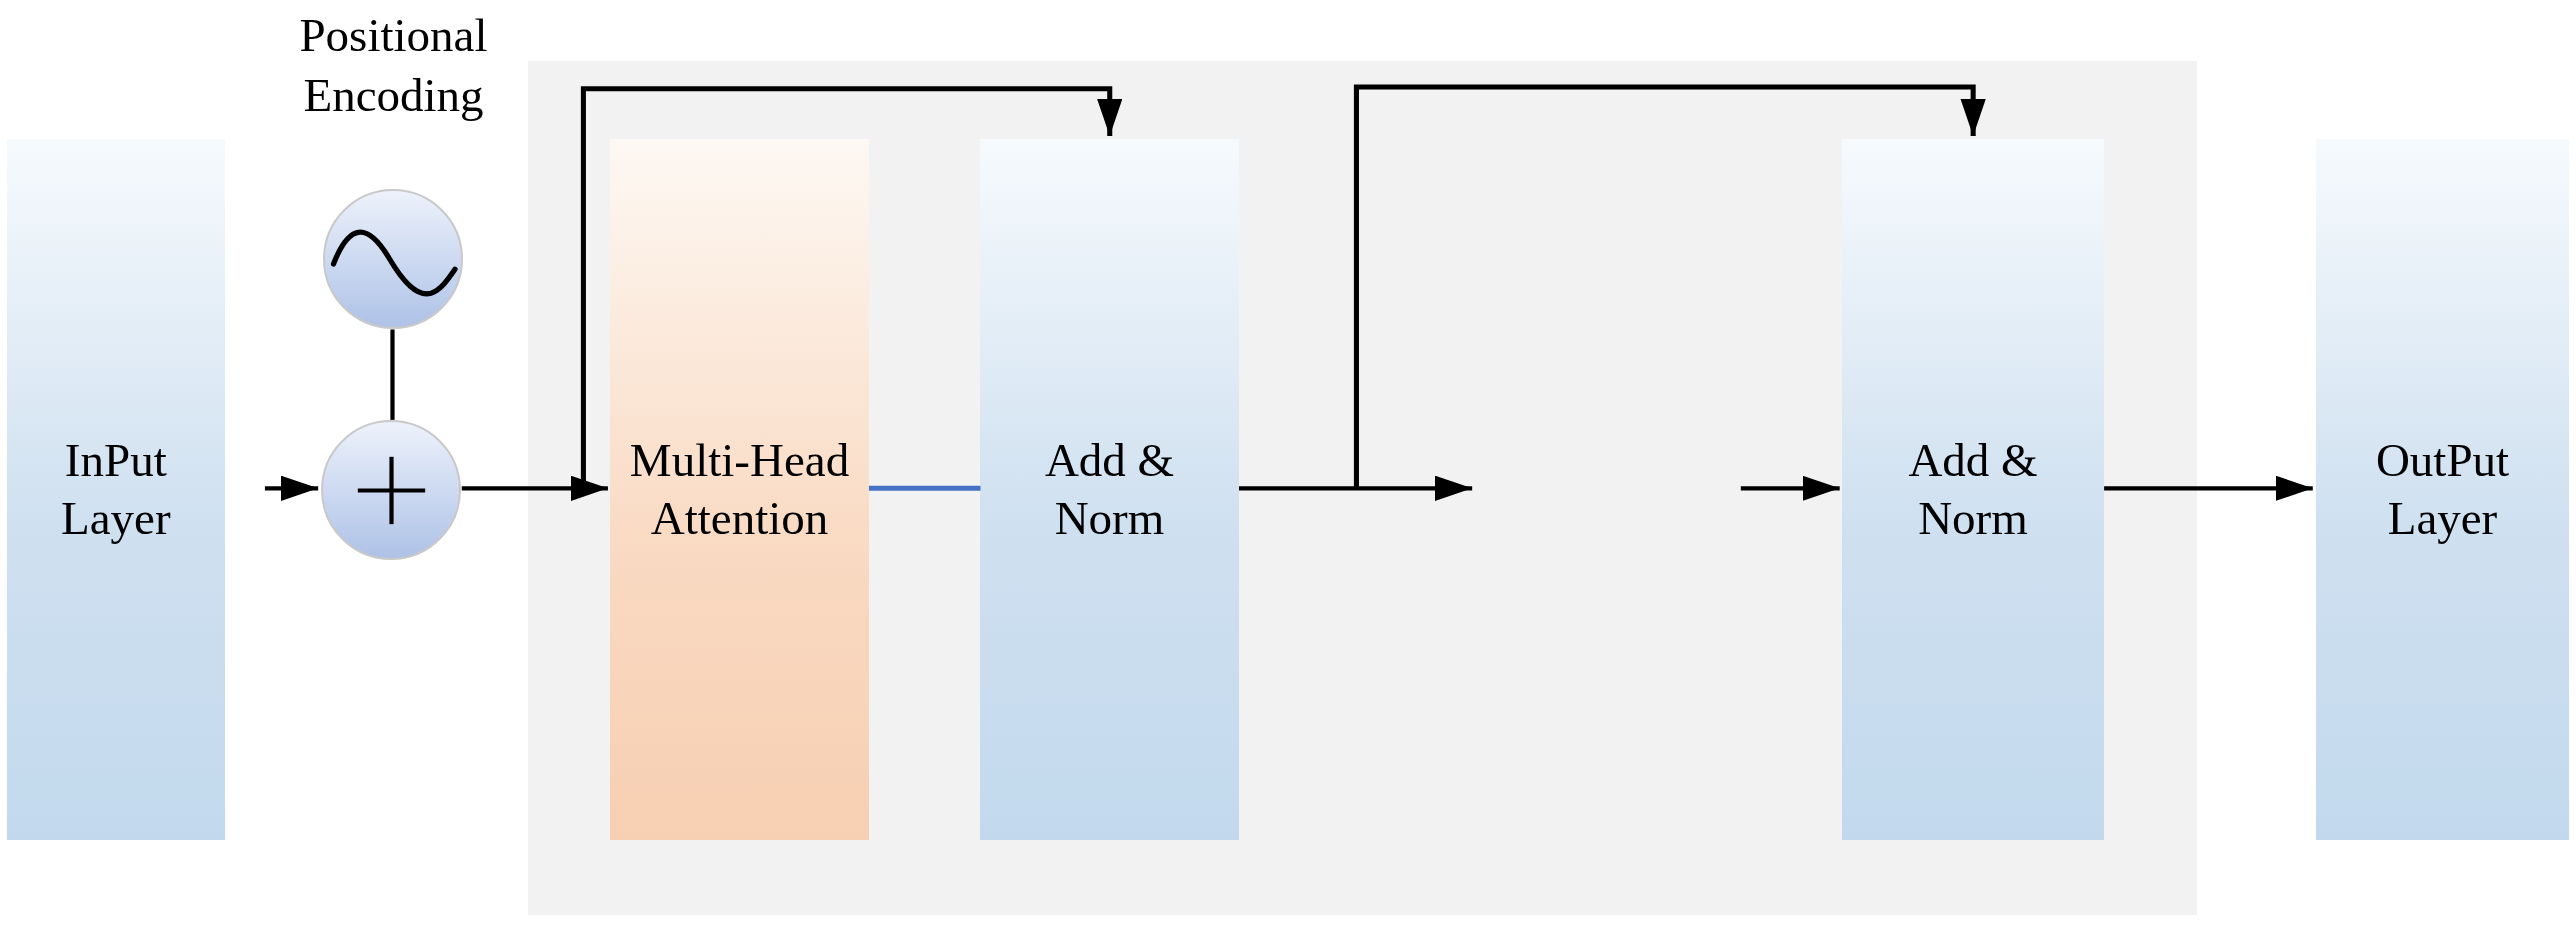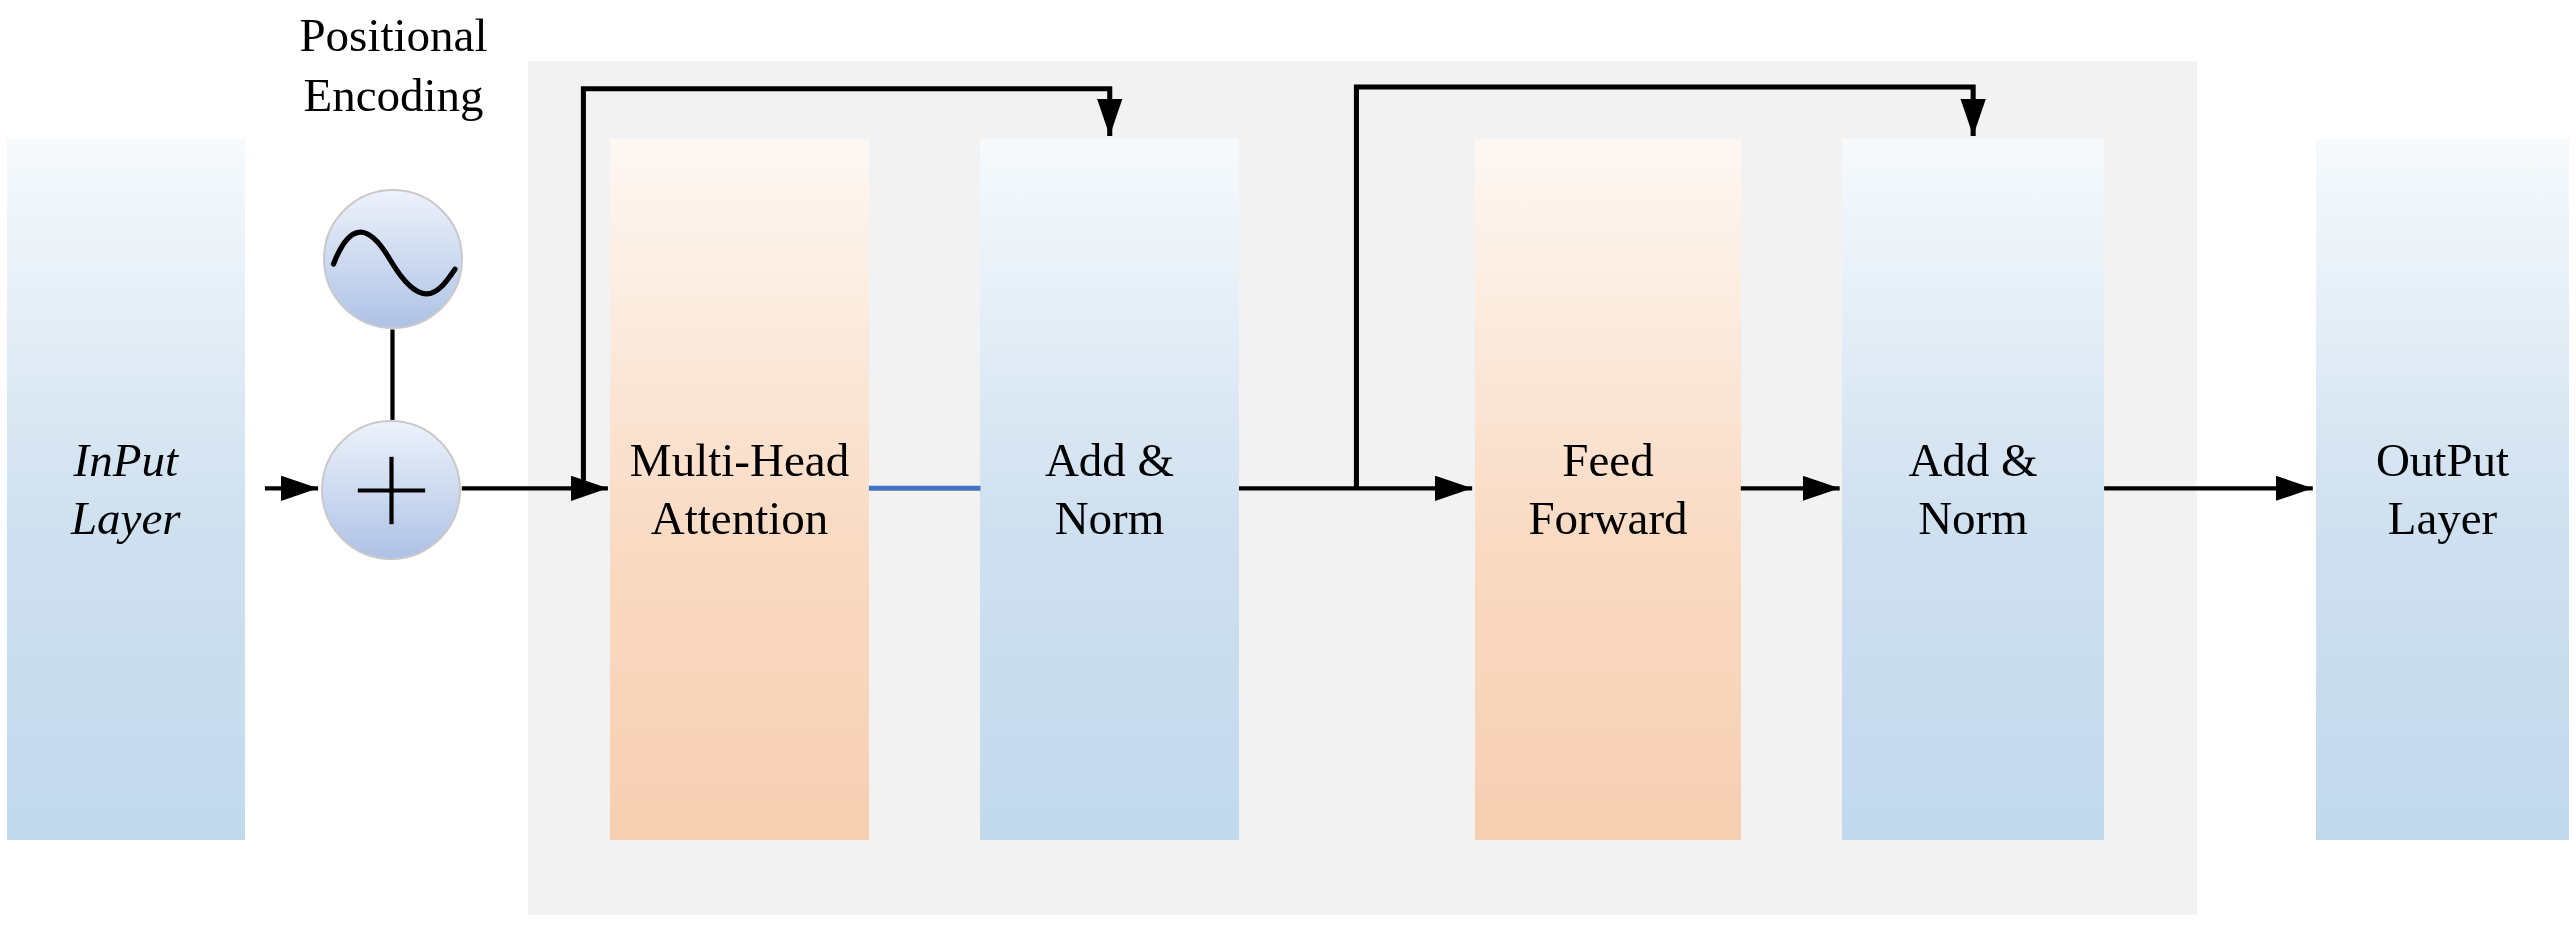--- a/index.html
+++ b/index.html
@@ -25,21 +25,21 @@
   .node{
     position:absolute; top:139px; height:701px;
     display:flex; align-items:center; justify-content:center;
   }
   .node .label{
     white-space:pre-line; text-align:center;
     font-size:47px; line-height:1.22;
   }
   .blue-box{ background:linear-gradient(180deg,var(--blue-top) 0%,var(--blue-mid) 55%,var(--blue-bot) 100%); }
   .orange-box{ background:linear-gradient(180deg,var(--orange-top) 0%,var(--orange-mid) 60%,var(--orange-bot) 100%); }
-  .box-input { left:6.8px;    width:238px;font-style:italic; }
+  .box-input { left:6.8px;    width:218px; }
   .box-mha   { left:610px;  width:259px; }
   .box-an1   { left:980px; width:259px; }
   .box-ff    { left:1475px; width:266px; }
   .box-an2   { left:1842px; width:262px; }
   .box-output{ left:2316px; width:253px; }
   .pe-title{
     position:absolute; left:216px; top:5px; width:355px;
     text-align:center; white-space:pre-line;
     font-size:47px; line-height:1.28;
   }
@@ -71,24 +71,20 @@
   <div class="node orange-box box-mha">
     <div class="label">Multi-Head
 Attention</div>
   </div>
 
   <div class="node blue-box box-an1">
     <div class="label">Add &amp;
 Norm</div>
   </div>
 
-  <div class="node orange-box box-ff">
-    <div class="label">Feed
-Forward</div>
-  </div>
 
   <div class="node blue-box box-an2">
     <div class="label">Add &amp;
 Norm</div>
   </div>
 
   <div class="node blue-box box-output">
     <div class="label">OutPut
 Layer</div>
   </div>

